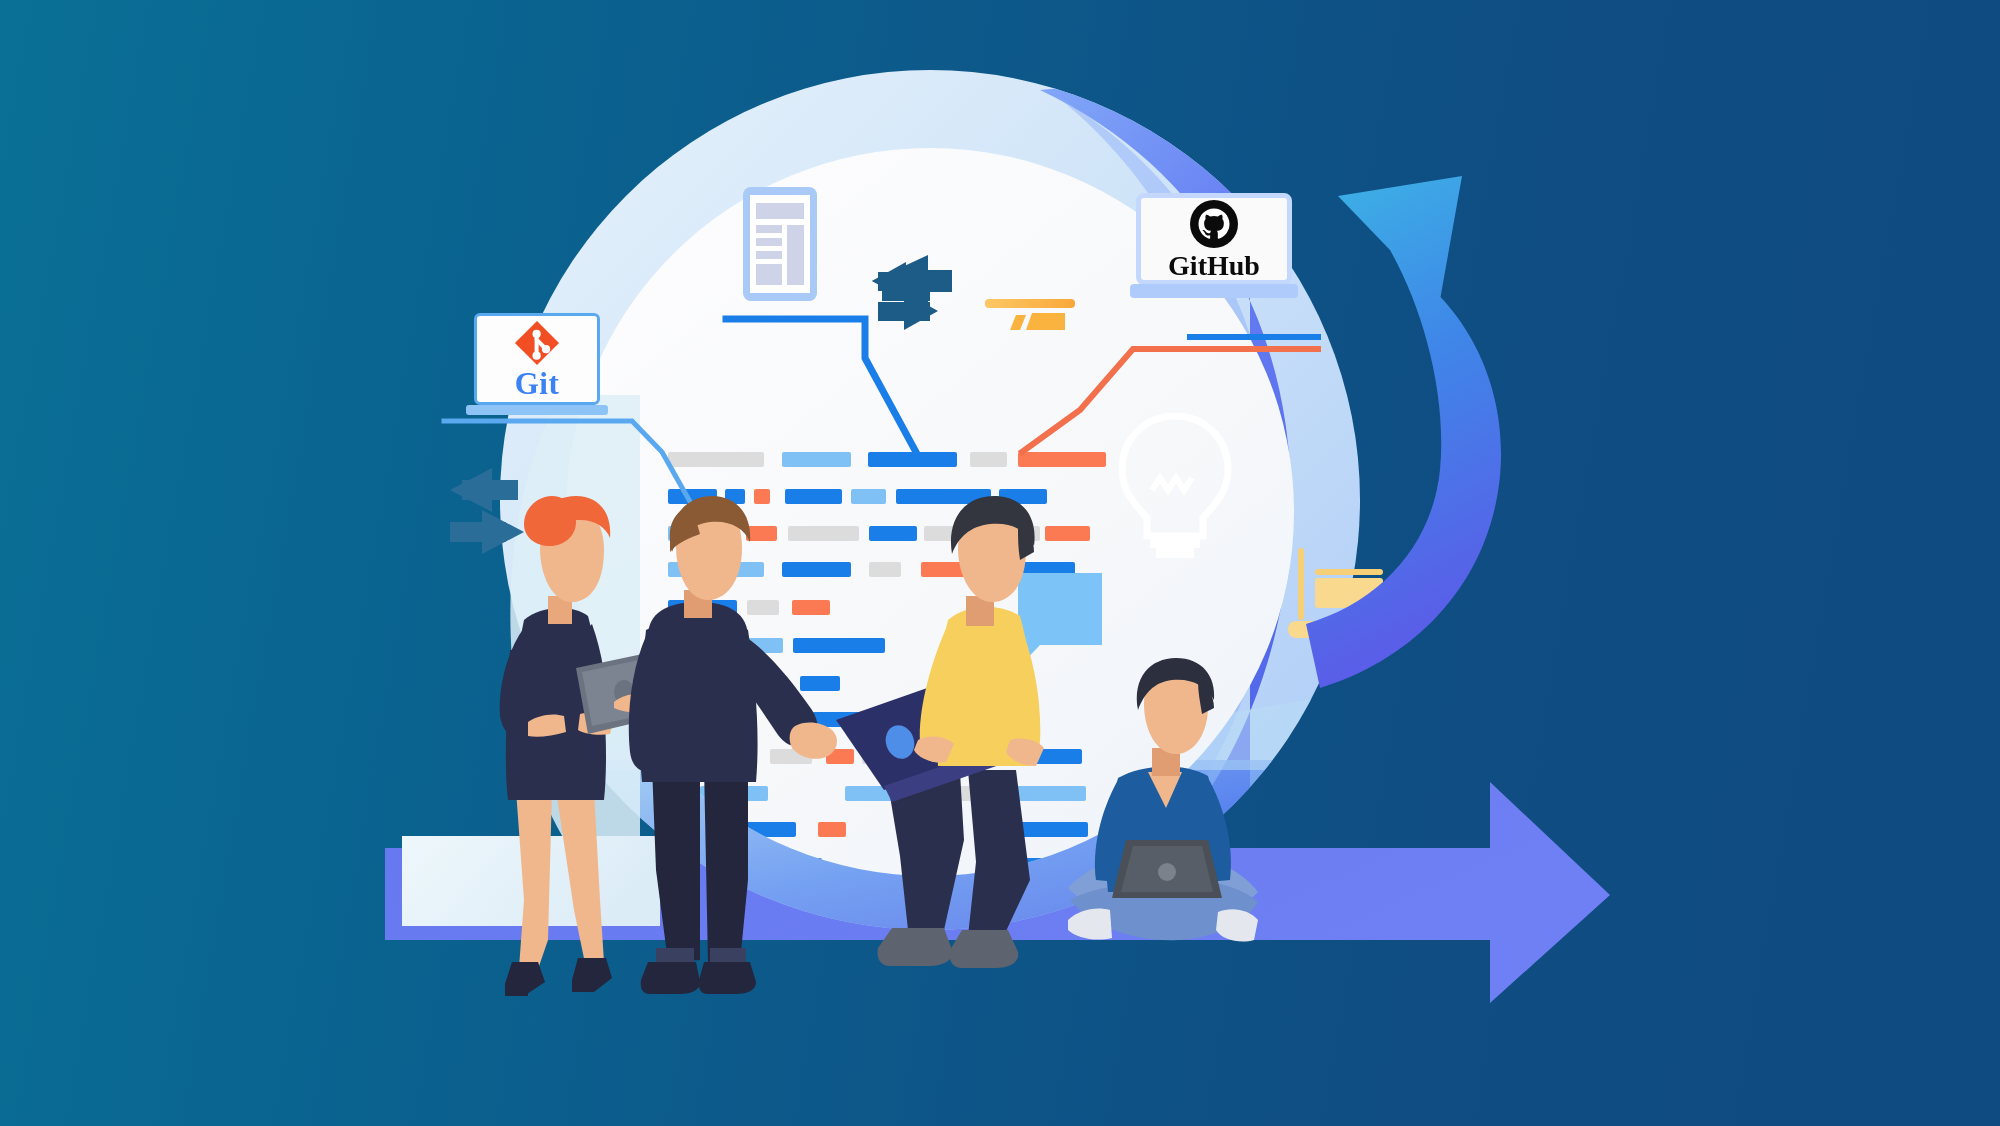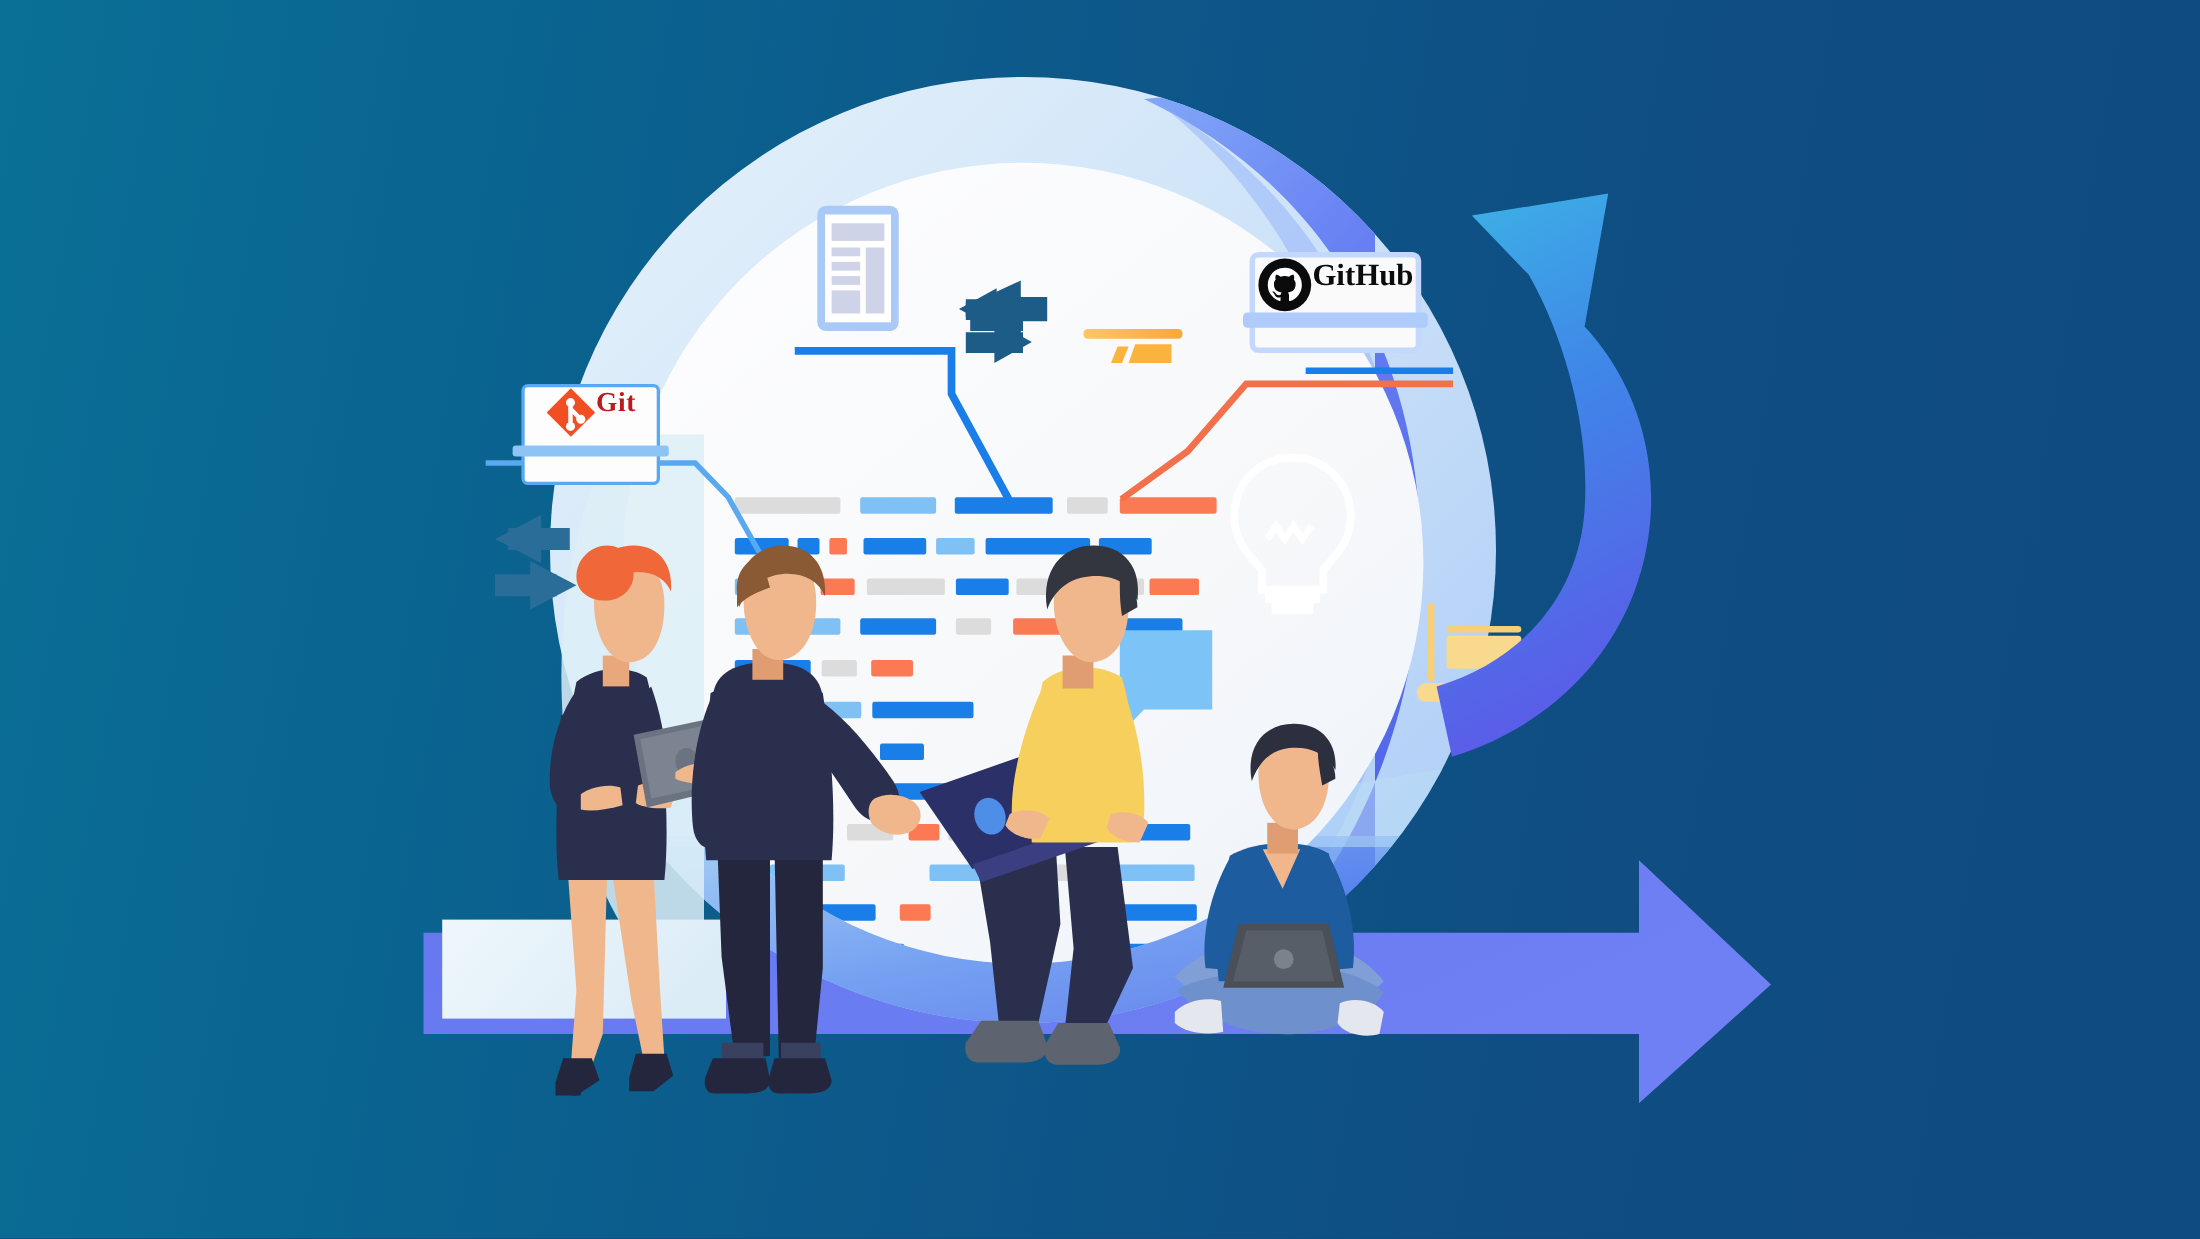--- a/index.html
+++ b/index.html
@@ -27,43 +27,43 @@
     box-sizing: border-box;
   }
   .card .screen {
     box-sizing: border-box;
     width: 100%;
     height: 100%;
     background: #fafafa;
     border: 4px solid #bcd4fb;
     border-radius: 6px;
     display: flex;
-    align-items: flex-start;
+    flex-direction: column;
+    align-items: center;
     justify-content: center;
-    margin-top: 36px;
   }
   .card .base {
     position: absolute;
     left: -6%;
     bottom: -12px;
     width: 112%;
     height: 12px;
     background: #bcd4fb;
     border-radius: 3px;
   }
   .card-label {
     font-family: "Liberation Serif", serif;
     font-weight: bold;
     line-height: 1;
   }
 
   #git-card { left: 474px; top: 313px; width: 126px; height: 92px; }
   #git-card .screen { border-color: #5aa8f0; border-width: 3px; background: #fdfdfd; }
   #git-card .base { background: #8dc4f5; height: 10px; bottom: -10px; }
-  #git-label { color: #b91c1c; font-size: 25px; margin-top: 2px; letter-spacing: 0.5px; }
+  #git-label { color: #3b82f6; font-size: 31px; margin-top: 2px; letter-spacing: 0.5px; }
   #git-mark { width: 46px; height: 46px; }
 
   #github-card { left: 1136px; top: 193px; width: 156px; height: 92px; }
   #github-card .screen { border-color: #c3d8fc; border-width: 5px; border-radius: 8px; }
   #github-card .base { background: #aecbfb; height: 14px; bottom: -13px; left: -4%; width: 108%; border-radius: 4px; }
   #github-label { color: #0b0b0b; font-size: 28px; margin-top: 3px; }
   #github-mark { width: 50px; height: 50px; }
 
   
   #doc-icon { position: absolute; left: 742px; top: 186px; width: 76px; height: 116px; }

